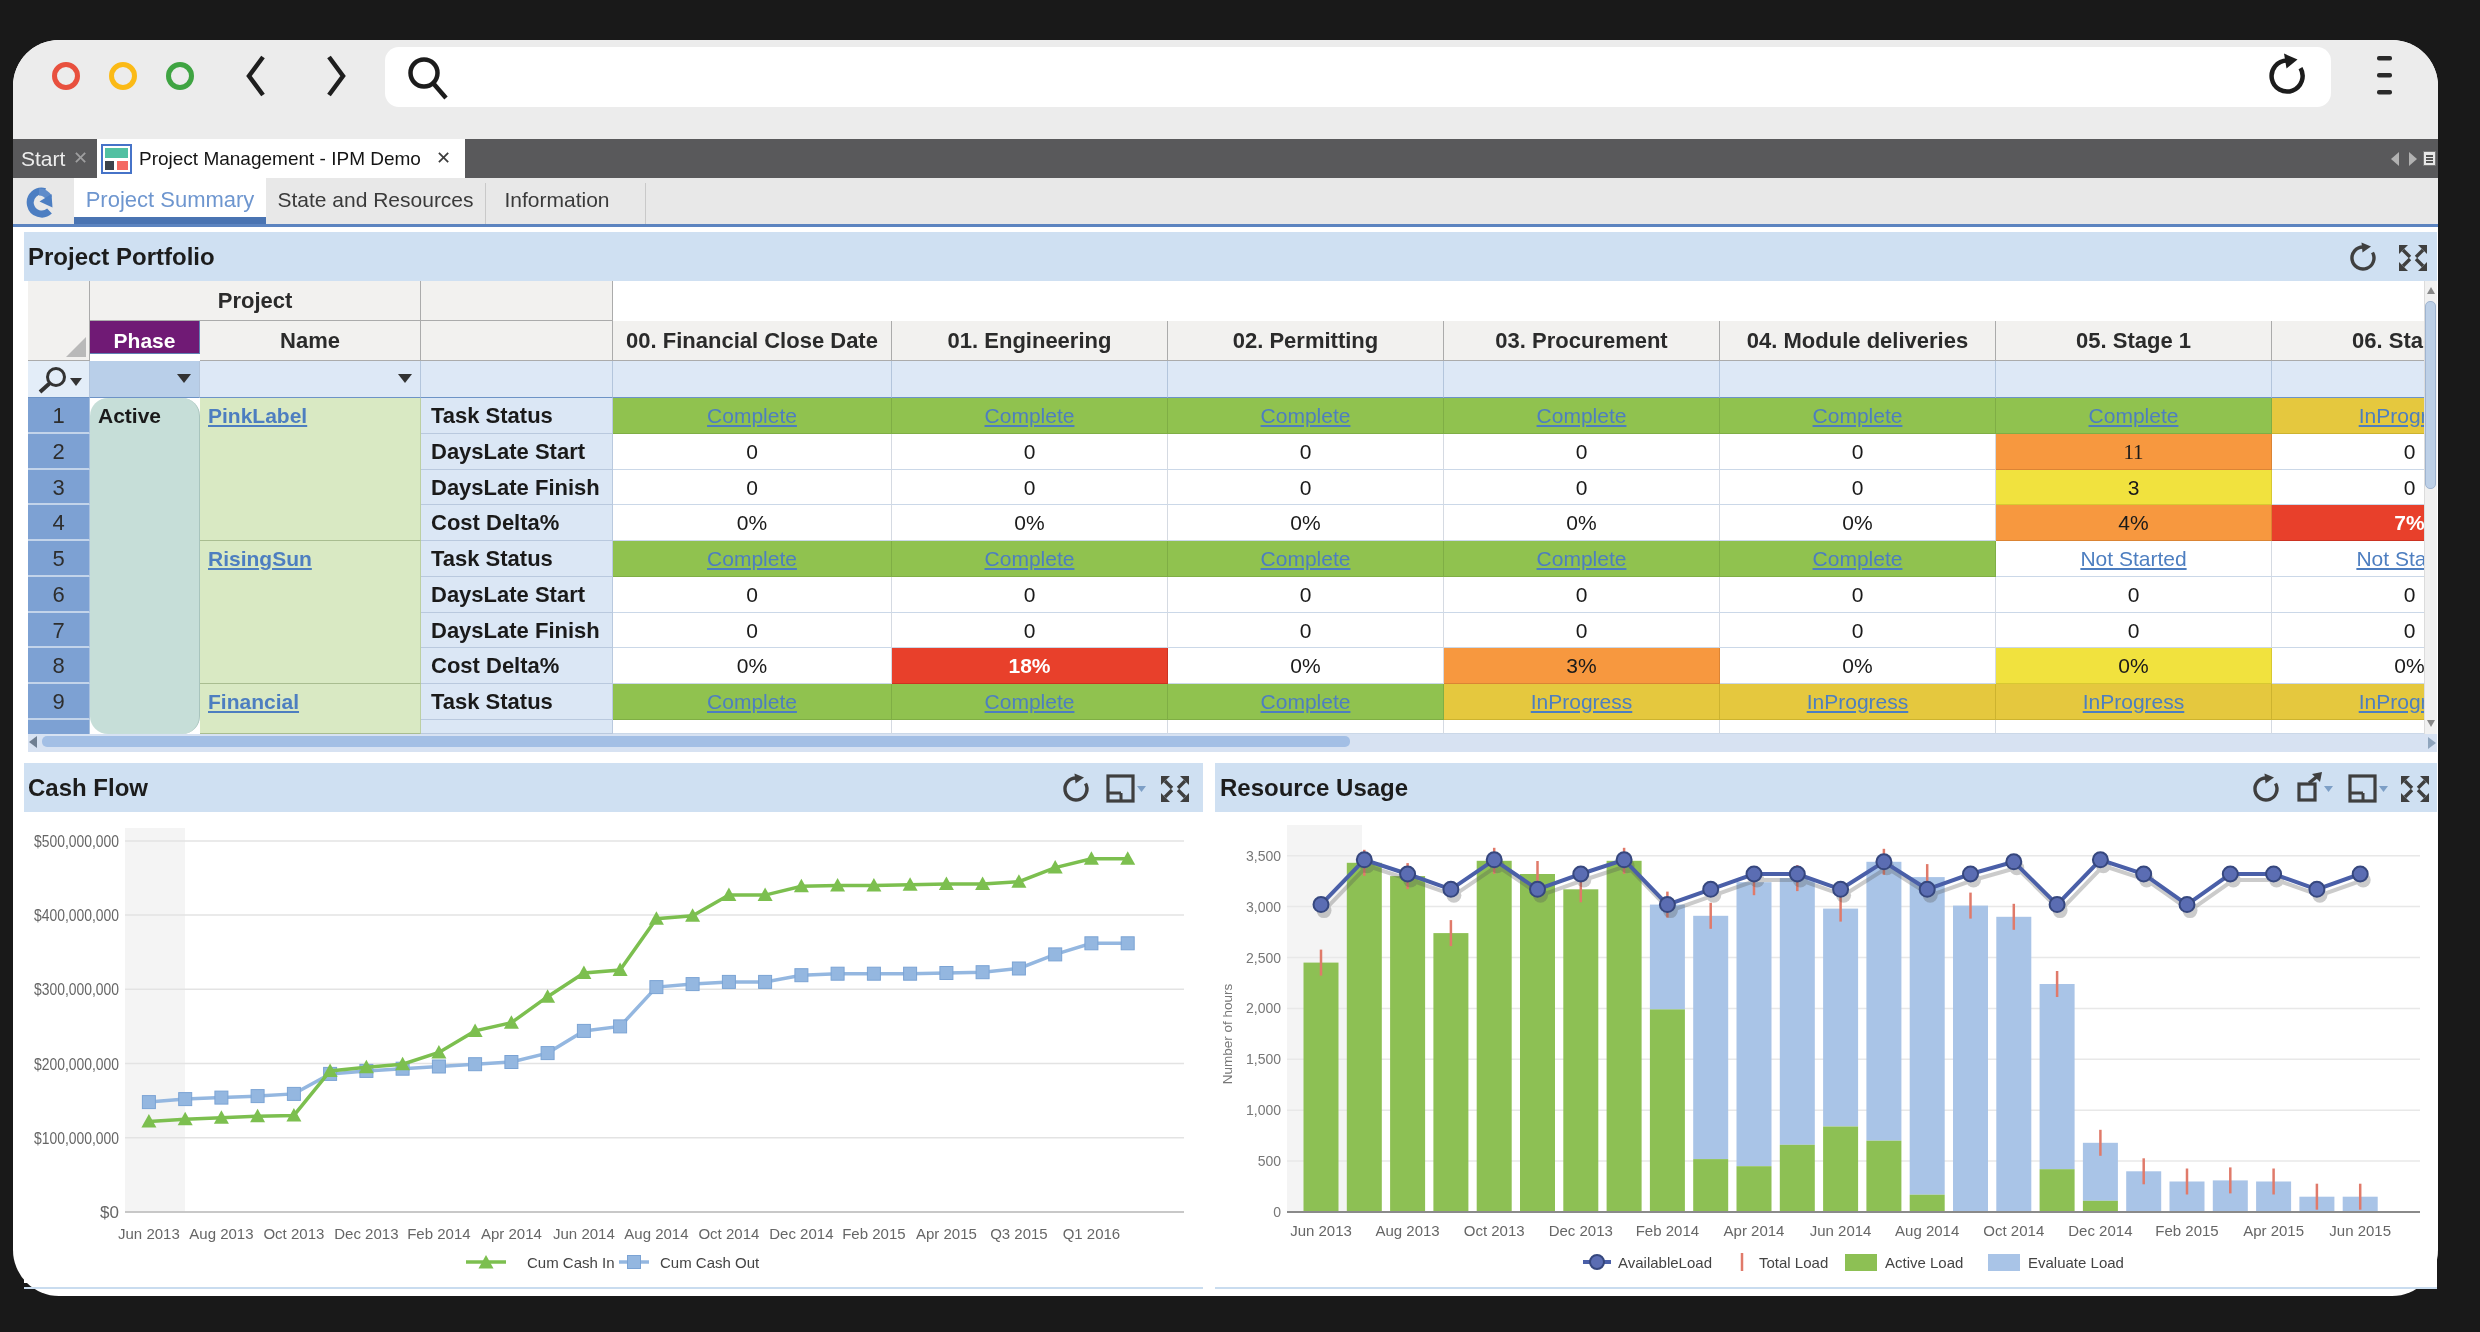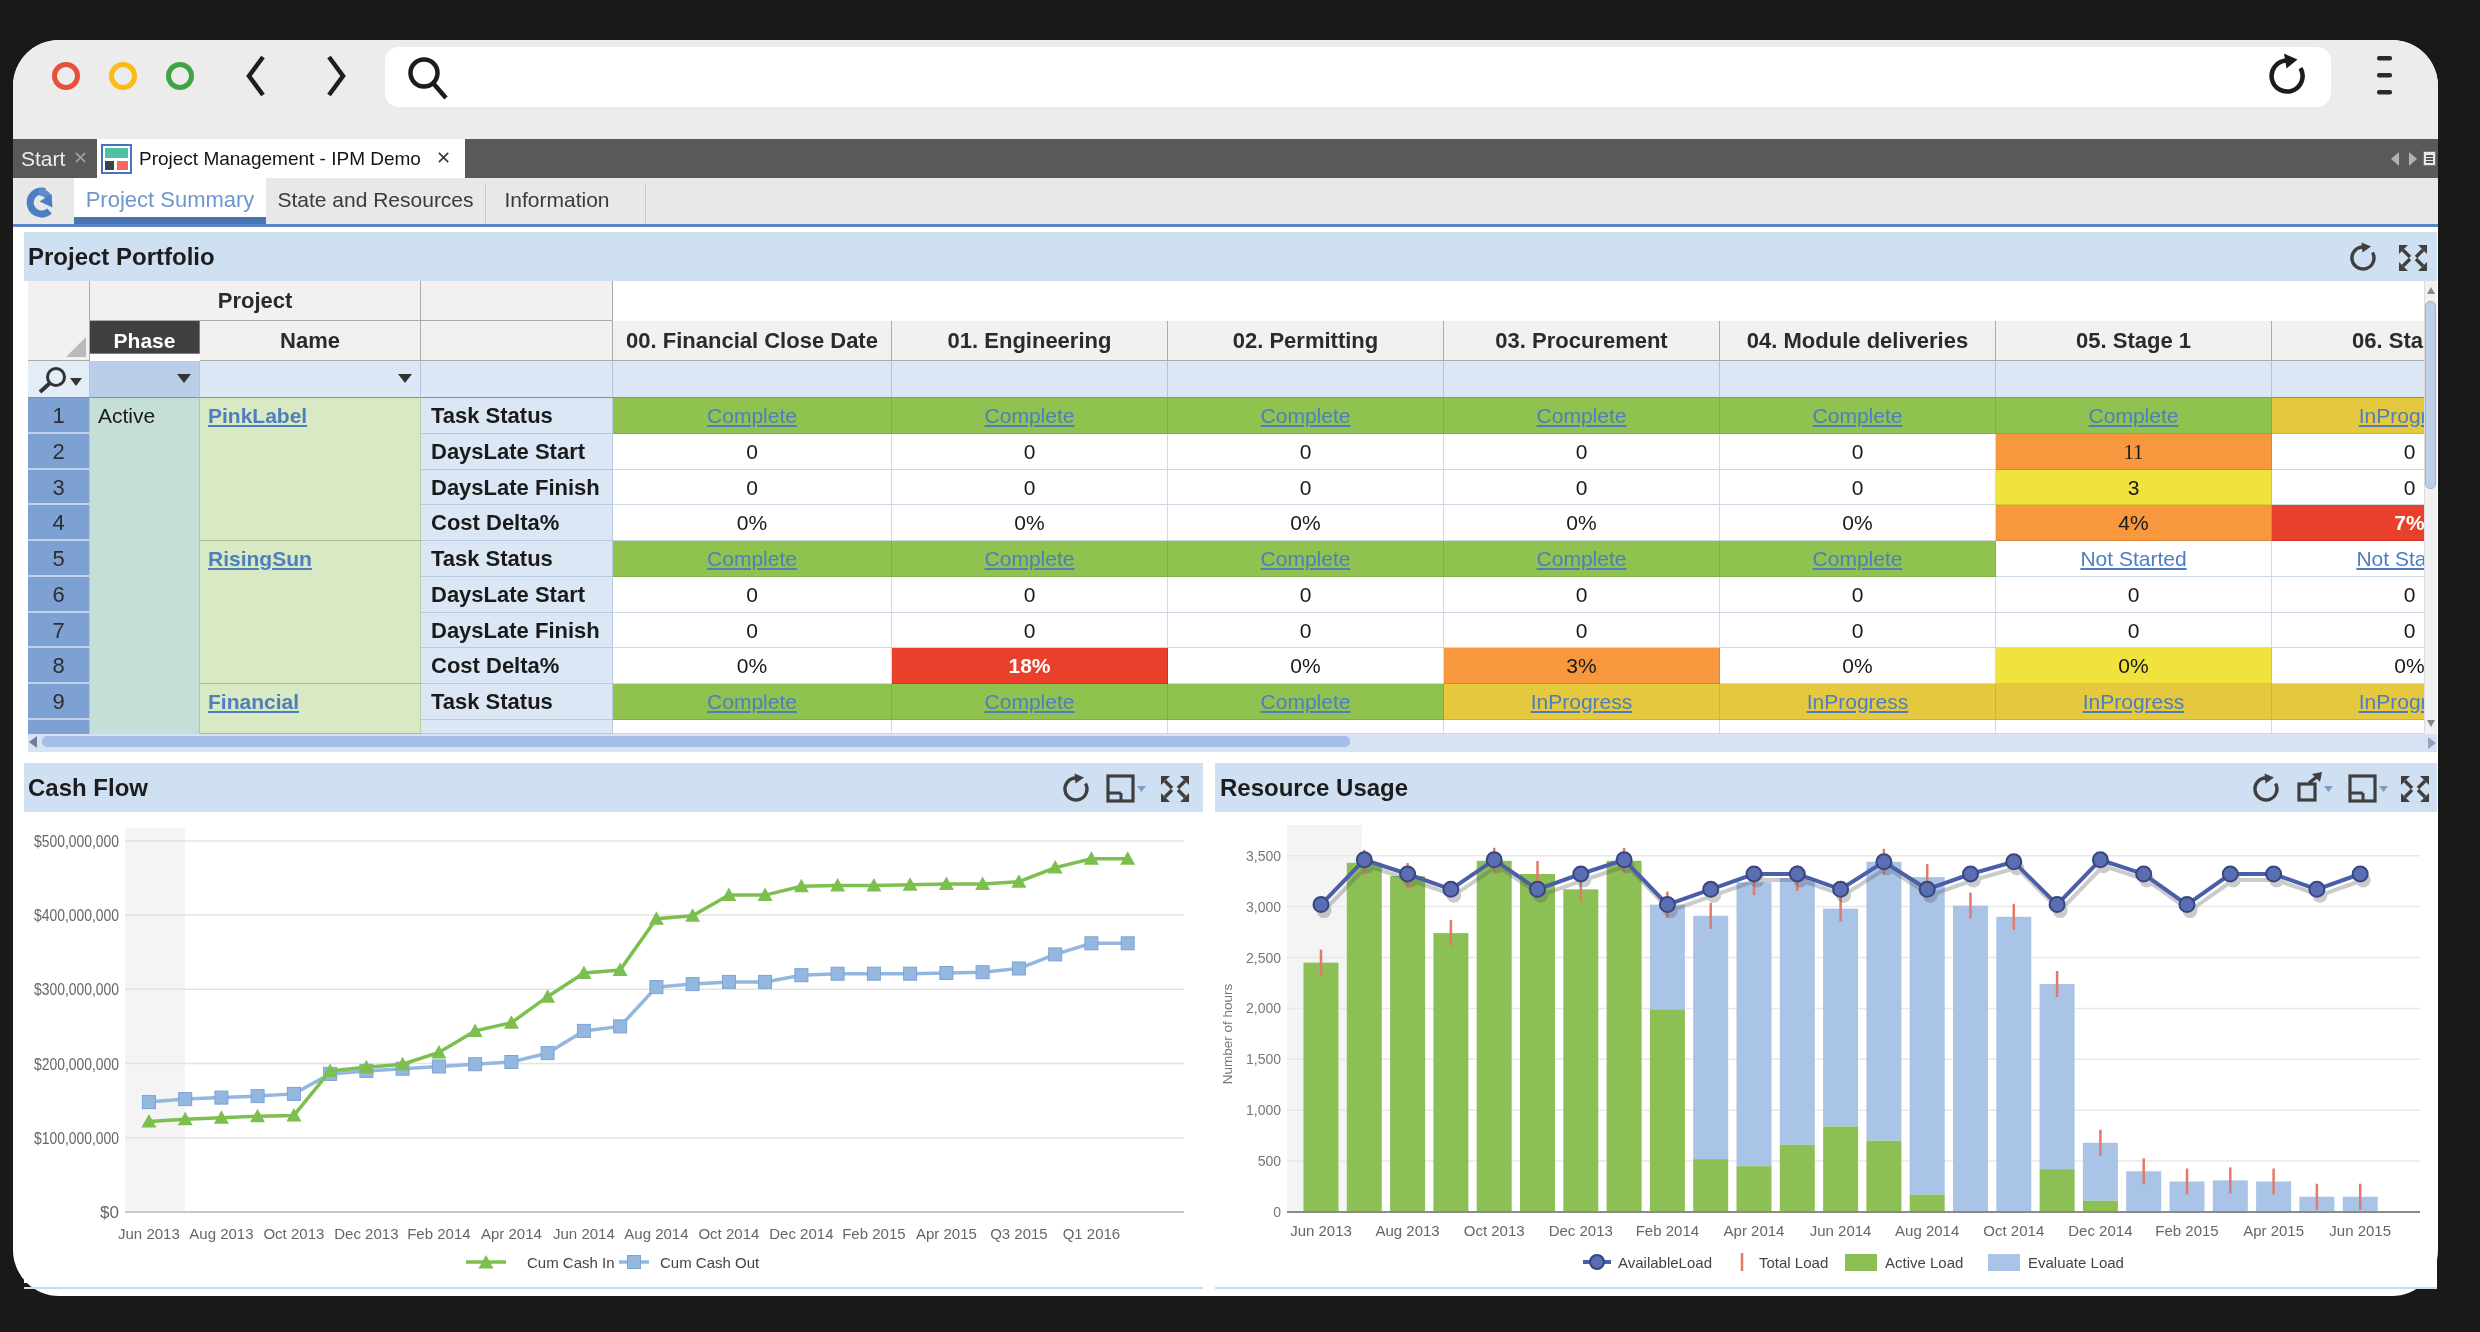--- a/index.html
+++ b/index.html
@@ -71,21 +71,21 @@
       <path d="M 82 5 L 73 5 L 82 14 Z"></path>
       <path d="M 54 31 L 63 31 L 54 22 Z"></path>
       <path d="M 82 31 L 73 31 L 82 22 Z"></path>
     </g>
 </svg>
 <div class="abs" style="left:28px;top:281px;width:2396px;height:453px;overflow:hidden;background:#fff;">
 <div class="cell" style="left:0px;top:0px;width:62px;height:80px;line-height:80px;background:#f2f1ef;border-right:1px solid #ababab;border-bottom:1px solid #ababab;"></div>
 <div class="cell" style="left:38px;top:56px;width:0;height:0;border-left:20px solid transparent;border-bottom:20px solid #b9b9b9;"></div>
 <div class="cell" style="left:62px;top:0px;width:331px;height:40px;line-height:40px;background:#f2f1ef;border-right:1px solid #ababab;border-bottom:1px solid #ababab;font-size:22px;font-weight:bold;color:#2b2b2b;text-align:center;">Project</div>
 <div class="cell" style="left:393px;top:0px;width:192px;height:40px;line-height:40px;background:#f2f1ef;border-right:1px solid #ababab;border-bottom:1px solid #ababab;"></div>
-<div class="cell" style="left:62px;top:40px;width:110px;height:33px;line-height:40px;background:#404040;border-right:1px solid #5f82b4;border-bottom:1px solid #5f82b4;font-size:21px;font-weight:bold;color:#ffffff;text-align:center;">Phase</div>
+<div class="cell" style="left:62px;top:40px;width:110px;height:33px;line-height:40px;background:#701a75;border-right:1px solid #5f82b4;border-bottom:1px solid #5f82b4;font-size:21px;font-weight:bold;color:#ffffff;text-align:center;">Phase</div>
 <div class="cell" style="left:172px;top:40px;width:221px;height:40px;line-height:40px;background:#f2f1ef;border-right:1px solid #ababab;border-bottom:1px solid #ababab;font-size:22px;font-weight:bold;color:#2b2b2b;text-align:center;">Name</div>
 <div class="cell" style="left:393px;top:40px;width:192px;height:40px;line-height:40px;background:#f2f1ef;border-right:1px solid #ababab;border-bottom:1px solid #ababab;"></div>
 <div class="cell" style="left:585px;top:40px;width:279px;height:40px;line-height:40px;background:#f2f1ef;border-right:1px solid #ababab;border-bottom:1px solid #ababab;font-size:22px;font-weight:bold;color:#2b2b2b;text-align:center;">00. Financial Close Date</div>
 <div class="cell" style="left:864px;top:40px;width:276px;height:40px;line-height:40px;background:#f2f1ef;border-right:1px solid #ababab;border-bottom:1px solid #ababab;font-size:22px;font-weight:bold;color:#2b2b2b;text-align:center;">01. Engineering</div>
 <div class="cell" style="left:1140px;top:40px;width:276px;height:40px;line-height:40px;background:#f2f1ef;border-right:1px solid #ababab;border-bottom:1px solid #ababab;font-size:22px;font-weight:bold;color:#2b2b2b;text-align:center;">02. Permitting</div>
 <div class="cell" style="left:1416px;top:40px;width:276px;height:40px;line-height:40px;background:#f2f1ef;border-right:1px solid #ababab;border-bottom:1px solid #ababab;font-size:22px;font-weight:bold;color:#2b2b2b;text-align:center;">03. Procurement</div>
 <div class="cell" style="left:1692px;top:40px;width:276px;height:40px;line-height:40px;background:#f2f1ef;border-right:1px solid #ababab;border-bottom:1px solid #ababab;font-size:22px;font-weight:bold;color:#2b2b2b;text-align:center;">04. Module deliveries</div>
 <div class="cell" style="left:1968px;top:40px;width:276px;height:40px;line-height:40px;background:#f2f1ef;border-right:1px solid #ababab;border-bottom:1px solid #ababab;font-size:22px;font-weight:bold;color:#2b2b2b;text-align:center;">05. Stage 1</div>
 <div class="cell" style="left:2244px;top:40px;width:276px;height:40px;line-height:40px;background:#f2f1ef;border-right:1px solid #ababab;border-bottom:1px solid #ababab;font-size:22px;font-weight:bold;color:#2b2b2b;text-align:center;">06. Stage 2</div>
 <div class="cell" style="left:0px;top:80px;width:62px;height:37px;line-height:37px;background:#e3edf8;border-right:1px solid #b3c5dc;border-bottom:1px solid #6d93c6;">
@@ -112,21 +112,21 @@
 <div class="cell" style="left:0px;top:117px;width:62px;height:36px;line-height:36px;background:#7da1d3;border-right:1px solid #a8c0de;border-bottom:2px solid #c3d4ea;font-size:22px;color:#2e2e2e;text-align:center;">1</div>
 <div class="cell" style="left:0px;top:153px;width:62px;height:36px;line-height:36px;background:#7da1d3;border-right:1px solid #a8c0de;border-bottom:2px solid #c3d4ea;font-size:22px;color:#2e2e2e;text-align:center;">2</div>
 <div class="cell" style="left:0px;top:189px;width:62px;height:35px;line-height:35px;background:#7da1d3;border-right:1px solid #a8c0de;border-bottom:2px solid #c3d4ea;font-size:22px;color:#2e2e2e;text-align:center;">3</div>
 <div class="cell" style="left:0px;top:224px;width:62px;height:36px;line-height:36px;background:#7da1d3;border-right:1px solid #a8c0de;border-bottom:2px solid #c3d4ea;font-size:22px;color:#2e2e2e;text-align:center;">4</div>
 <div class="cell" style="left:0px;top:260px;width:62px;height:36px;line-height:36px;background:#7da1d3;border-right:1px solid #a8c0de;border-bottom:2px solid #c3d4ea;font-size:22px;color:#2e2e2e;text-align:center;">5</div>
 <div class="cell" style="left:0px;top:296px;width:62px;height:36px;line-height:36px;background:#7da1d3;border-right:1px solid #a8c0de;border-bottom:2px solid #c3d4ea;font-size:22px;color:#2e2e2e;text-align:center;">6</div>
 <div class="cell" style="left:0px;top:332px;width:62px;height:35px;line-height:35px;background:#7da1d3;border-right:1px solid #a8c0de;border-bottom:2px solid #c3d4ea;font-size:22px;color:#2e2e2e;text-align:center;">7</div>
 <div class="cell" style="left:0px;top:367px;width:62px;height:36px;line-height:36px;background:#7da1d3;border-right:1px solid #a8c0de;border-bottom:2px solid #c3d4ea;font-size:22px;color:#2e2e2e;text-align:center;">8</div>
 <div class="cell" style="left:0px;top:403px;width:62px;height:36px;line-height:36px;background:#7da1d3;border-right:1px solid #a8c0de;border-bottom:2px solid #c3d4ea;font-size:22px;color:#2e2e2e;text-align:center;">9</div>
 <div class="cell" style="left:0px;top:439px;width:62px;height:14px;line-height:14px;background:#7da1d3;border-right:1px solid #a8c0de;"></div>
-<div class="cell" style="left:62px;top:117px;width:110px;height:336px;line-height:336px;background:#c6ded8;border-right:1px solid #a8c4bd;font-size:21px;font-weight:normal;color:#1a1a1a;text-align:left;padding-left:8px;line-height:36px;">Active</div>
+<div class="cell" style="left:62px;top:117px;width:110px;height:336px;line-height:336px;background:#c6ded8;border-right:1px solid #a8c4bd;font-size:21px;font-weight:bold;color:#1a1a1a;text-align:left;padding-left:8px;line-height:36px;border-radius:18px;">Active</div>
 <div class="cell" style="left:172px;top:117px;width:221px;height:143px;line-height:143px;background:#d9e9c3;border-right:1px solid #bccfa3;border-bottom:1px solid #a9bd90;font-size:21px;font-weight:bold;padding-left:8px;line-height:36px;"><span class="lnk">PinkLabel</span></div>
 <div class="cell" style="left:172px;top:260px;width:221px;height:143px;line-height:143px;background:#d9e9c3;border-right:1px solid #bccfa3;border-bottom:1px solid #a9bd90;font-size:21px;font-weight:bold;padding-left:8px;line-height:36px;"><span class="lnk">RisingSun</span></div>
 <div class="cell" style="left:172px;top:403px;width:221px;height:50px;line-height:50px;background:#d9e9c3;border-right:1px solid #bccfa3;border-bottom:1px solid #a9bd90;font-size:21px;font-weight:bold;padding-left:8px;line-height:36px;"><span class="lnk">Financial</span></div>
 <div class="cell" style="left:393px;top:117px;width:192px;height:36px;line-height:36px;background:#dbe7f5;border-right:1px solid #b9c9de;border-bottom:1px solid #b9c9de;font-size:22px;font-weight:bold;color:#1a1a1a;padding-left:10px;">Task Status</div>
 <div class="cell" style="left:393px;top:153px;width:192px;height:36px;line-height:36px;background:#dbe7f5;border-right:1px solid #b9c9de;border-bottom:1px solid #b9c9de;font-size:22px;font-weight:bold;color:#1a1a1a;padding-left:10px;">DaysLate Start</div>
 <div class="cell" style="left:393px;top:189px;width:192px;height:35px;line-height:35px;background:#dbe7f5;border-right:1px solid #b9c9de;border-bottom:1px solid #b9c9de;font-size:22px;font-weight:bold;color:#1a1a1a;padding-left:10px;">DaysLate Finish</div>
 <div class="cell" style="left:393px;top:224px;width:192px;height:36px;line-height:36px;background:#dbe7f5;border-right:1px solid #b9c9de;border-bottom:1px solid #b9c9de;font-size:22px;font-weight:bold;color:#1a1a1a;padding-left:10px;">Cost Delta%</div>
 <div class="cell" style="left:393px;top:260px;width:192px;height:36px;line-height:36px;background:#dbe7f5;border-right:1px solid #b9c9de;border-bottom:1px solid #b9c9de;font-size:22px;font-weight:bold;color:#1a1a1a;padding-left:10px;">Task Status</div>
 <div class="cell" style="left:393px;top:296px;width:192px;height:36px;line-height:36px;background:#dbe7f5;border-right:1px solid #b9c9de;border-bottom:1px solid #b9c9de;font-size:22px;font-weight:bold;color:#1a1a1a;padding-left:10px;">DaysLate Start</div>
 <div class="cell" style="left:393px;top:332px;width:192px;height:35px;line-height:35px;background:#dbe7f5;border-right:1px solid #b9c9de;border-bottom:1px solid #b9c9de;font-size:22px;font-weight:bold;color:#1a1a1a;padding-left:10px;">DaysLate Finish</div>

